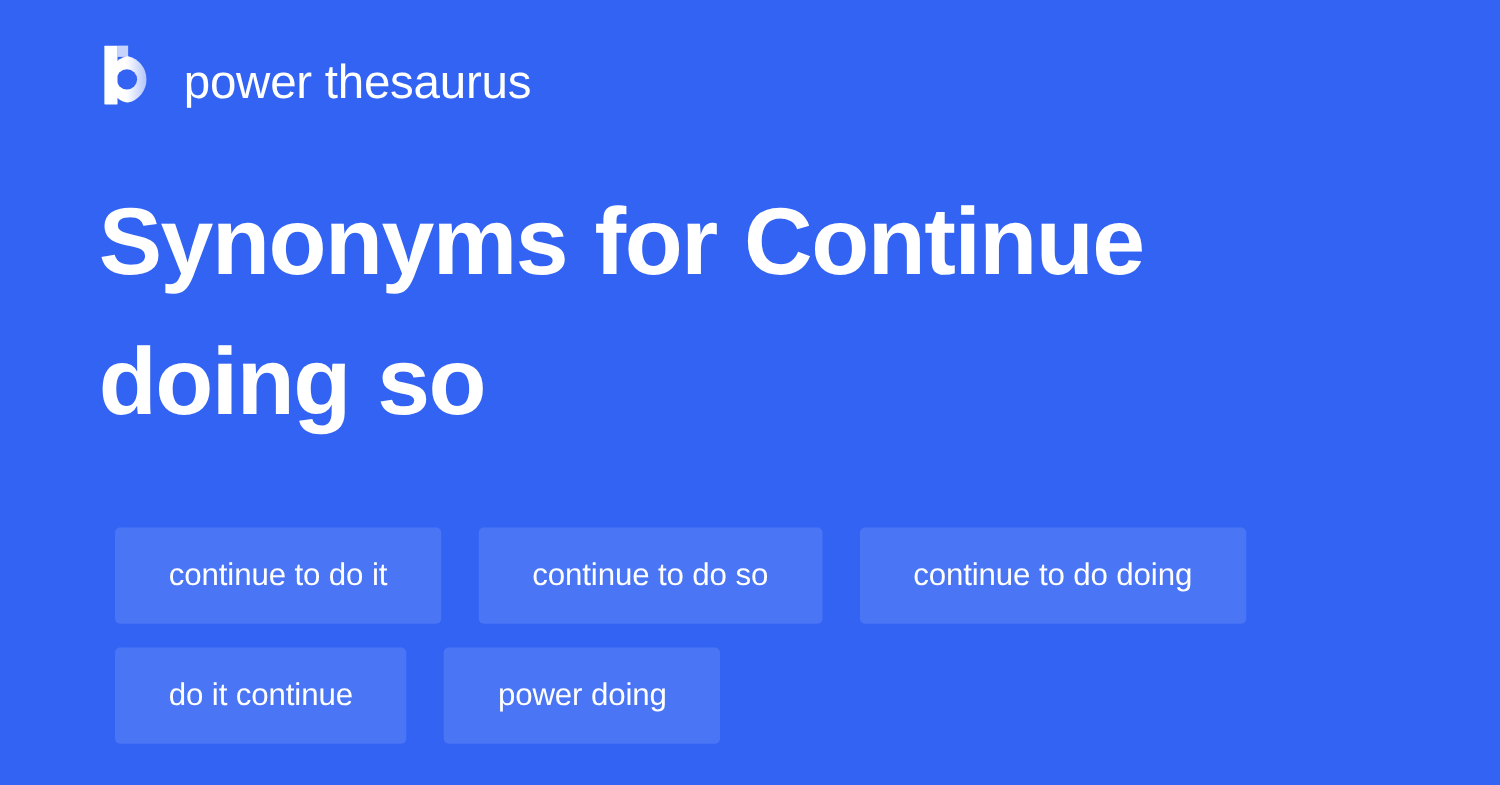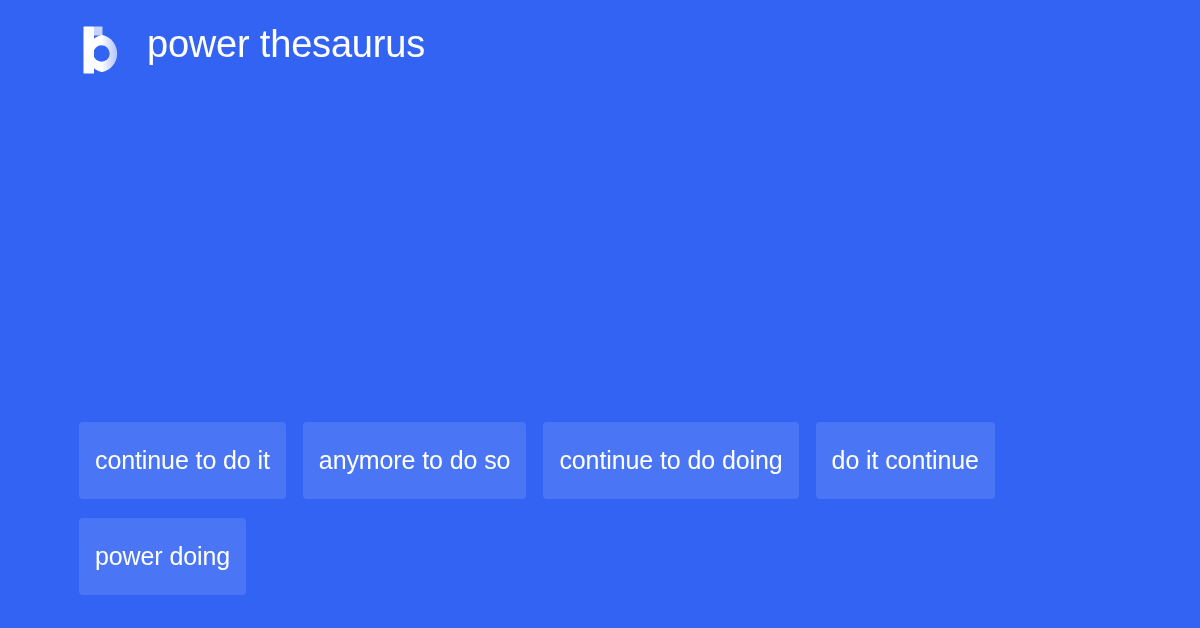--- a/index.html
+++ b/index.html
@@ -23,21 +23,21 @@
     background: #3263f3;
     box-sizing: border-box;
   }
 
   
   .brand {
     position: absolute;
     left: 79px;
     top: 25px;
     display: flex;
-    align-items: flex-start;
+    align-items: flex-end;
     gap: 22px;
     height: 60px;
   }
 
   .brand-logo {
     width: 46px;
     height: 50px;
     display: block;
     flex: 0 0 auto;
   }
@@ -83,27 +83,28 @@
     background: #4a76f5;
     border: none;
     border-radius: 4px;
     color: #ffffff;
     font-family: inherit;
     font-size: 25px;
     line-height: 1;
     font-weight: 400;
     letter-spacing: -0.1px;
     height: 77px;
-    padding: 0 16px;
+    padding: 0 43px;
     display: inline-flex;
     align-items: center;
     justify-content: center;
     white-space: nowrap;
     cursor: pointer;
     box-sizing: border-box;
+    margin-left: 13px;
   }
 </style>
 </head>
 <body>
 
 <div class="page">
 
   <div class="brand">
     <svg class="brand-logo" viewBox="0 0 46 50" aria-hidden="true">
       <defs>
@@ -120,22 +121,23 @@
 
       <path d="M22.5 10 H23.5 A19 19 0 0 1 23.5 47 H22.5 A19 19 0 0 1 22.5 10 Z" fill="url(#bowlFade)" mask="url(#bowlHole)"></path>
 
       <rect x="4.5" y="1.5" width="10.5" height="47" rx="0.5" fill="#ffffff"></rect>
 
       <rect x="15" y="1.5" width="8.5" height="9" fill="#ffffff" opacity="0.72"></rect>
     </svg>
     <span class="brand-name">power thesaurus</span>
   </div>
 
+  <h1 class="headline">Synonyms for Continue doing so</h1>
 
   <div class="chips">
     <button class="chip">continue to do it</button>
-    <button class="chip">anymore to do so</button>
+    <button class="chip">continue to do so</button>
     <button class="chip">continue to do doing</button>
     <button class="chip">do it continue</button>
     <button class="chip">power doing</button>
   </div>
 
 </div>
 
 </body></html>

